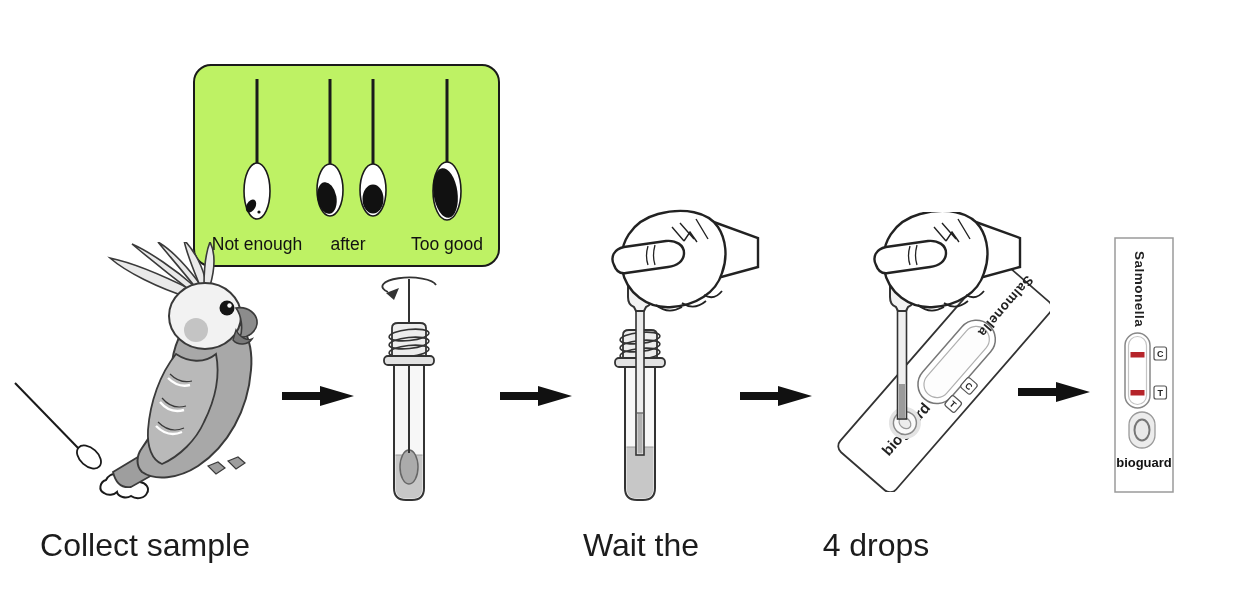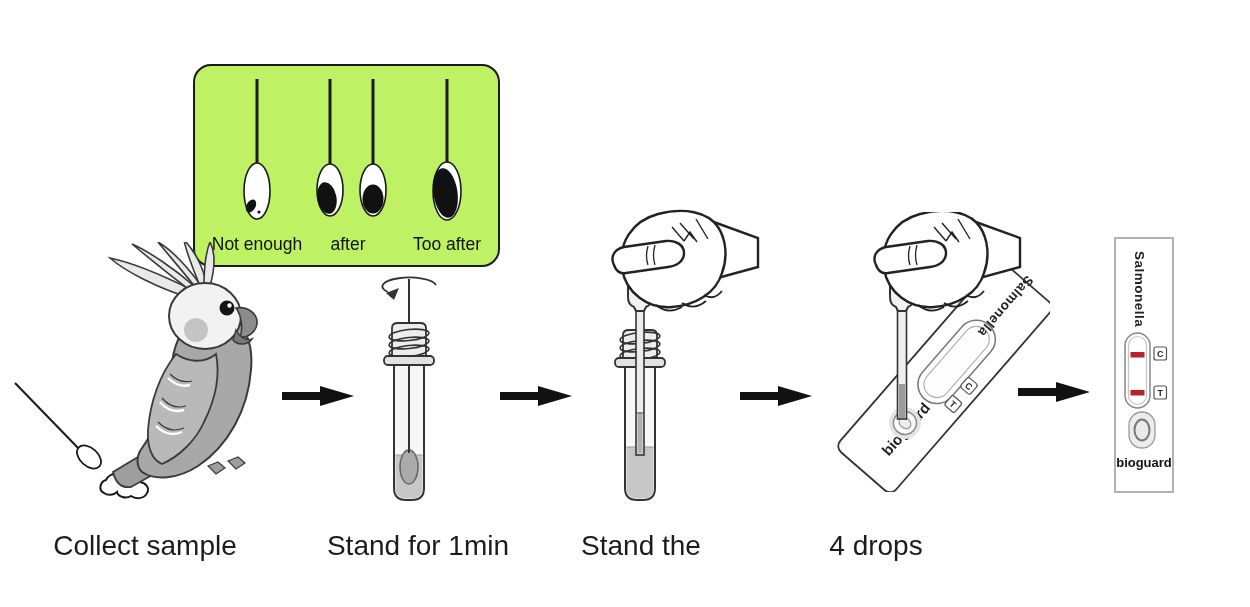--- a/index.html
+++ b/index.html
@@ -6,21 +6,21 @@
   .stage{position:relative;width:1250px;height:607px;background:#ffffff;overflow:hidden;
          font-family:"Liberation Sans",sans-serif;color:#1d1d1d;}
   .abs{position:absolute;}
   svg text{font-family:"Liberation Sans",sans-serif;}
   
   .guide-box{left:193px;top:40px;width:307px;height:203px;border:2.5px solid #1a1a1a;
              border-radius:18px;box-sizing:border-box;background:#bef264;margin-top:24px;}
   .guide-label{position:absolute;top:168px;transform:translateX(-50%);font-size:17.5px;
                white-space:nowrap;color:#111;}
   
-  .caption{position:absolute;top:530px;transform:translateX(-50%);font-size:28px;
+  .caption{position:absolute;top:530px;transform:translateX(-50%);font-size:32px;
            line-height:31px;text-align:center;white-space:nowrap;color:#1c1c1c;}
 </style>
 </head>
 <body>
 
 <div class="stage">
 
   <div class="abs guide-box">
     <svg class="abs" style="left:0;top:0" width="302" height="198" viewBox="0 0 302 198">
 
@@ -44,21 +44,21 @@
       </g>
 
       <g>
         <line x1="252" y1="13" x2="252" y2="97" stroke="#1a1a1a" stroke-width="3"></line>
         <ellipse cx="252" cy="125" rx="14" ry="29" fill="#fff" stroke="#1a1a1a" stroke-width="1.6"></ellipse>
         <ellipse cx="250.5" cy="127" rx="12" ry="25" transform="rotate(-8 250.5 127)" fill="#111"></ellipse>
       </g>
     </svg>
     <div class="guide-label" style="left:62px">Not enough</div>
     <div class="guide-label" style="left:153px">after</div>
-    <div class="guide-label" style="left:252px">Too after</div>
+    <div class="guide-label" style="left:252px">Too good</div>
   </div>
 
   <svg width="0" height="0" style="position:absolute">
     <defs>
       <path id="arrow-shape" d="M0,9 H38 V3 L72,13 L38,23 V17 H0 Z" fill="#111"></path>
       <g id="hand-shape">
         <path d="M140,12 L198,33 L198,62 L154,74 Z" fill="#fff" stroke="#222" stroke-width="2.4"></path>
         <path d="M62,64 C58,38 72,16 98,9 C124,2 148,7 158,22 C166,34 168,52 162,68
                  C156,88 136,100 112,102 C88,104 66,88 62,64 Z" fill="#fff" stroke="#222" stroke-width="2.4"></path>
         <path d="M96,100 q12,10 26,2 M122,98 q12,8 24,-2 M144,90 q10,6 18,-4" fill="none" stroke="#222" stroke-width="1.8"></path>
@@ -226,22 +226,21 @@
       <rect x="21" y="177" width="26" height="36" rx="13" fill="#ececec" stroke="#9a9a9a" stroke-width="1.3"></rect>
       <ellipse cx="34" cy="195" rx="7.5" ry="10.5" fill="#e9e9e9" stroke="#777" stroke-width="2"></ellipse>
     </g>
     <text x="36" y="232" font-size="13" font-weight="bold" text-anchor="middle" fill="#111">bioguard</text>
   </svg>
 
   <div class="caption" style="left:145px">
     <div>Collect sample</div>
   </div>
   <div class="caption" style="left:418px">
-    <div>Stand for 1min</div>
   </div>
   <div class="caption" style="left:641px">
-    <div>Stand the</div>
+    <div>Wait the</div>
   </div>
   <div class="caption" style="left:876px">
     <div>4 drops</div>
   </div>
 
 </div>
 
 </body></html>

